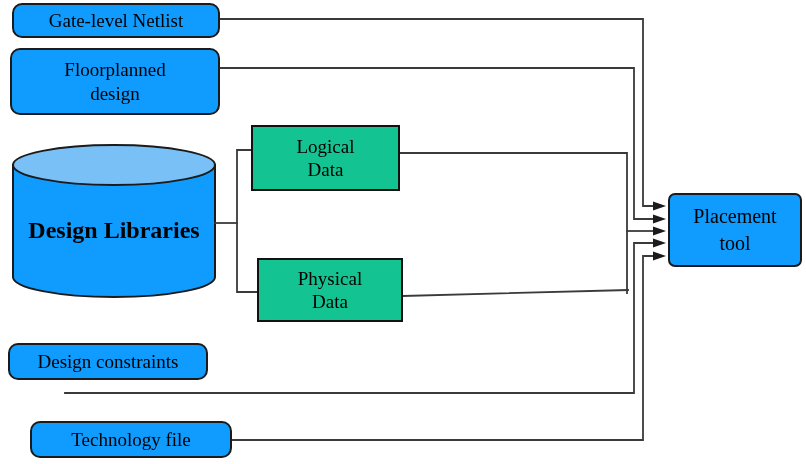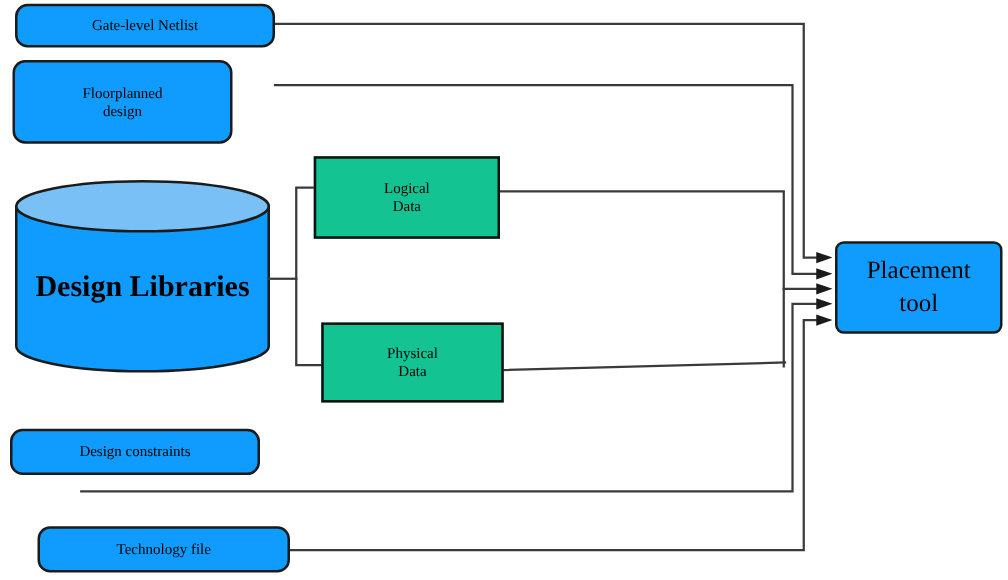--- a/index.html
+++ b/index.html
@@ -6,30 +6,30 @@
   body{
     width:806px;height:464px;position:relative;overflow:hidden;
     background:#ffffff;
     font-family:"Liberation Serif", serif;
   }
   .stage{position:absolute;left:0;top:0;width:806px;height:464px;}
   svg.wires{position:absolute;left:0;top:0;z-index:1;}
   .node{
     position:absolute;z-index:2;display:flex;flex-direction:column;
     align-items:center;justify-content:center;text-align:center;
-    color:#000;font-size:12px;line-height:1.22;box-sizing:border-box;
+    color:#000;font-size:19px;line-height:1.22;box-sizing:border-box;
   }
   .node span{display:block;}
   .blue{background:#0f9cfe;border:2px solid #1b1b1b;}
   .green{background:#14c392;border:2px solid #111111;}
   .rounded{border-radius:10px;}
   .big-round{border-radius:7px;}
 
   .n-gate{left:12px;top:3px;width:208px;height:35px;}
-  .n-floor{left:10px;top:48px;width:176px;height:67px;}
+  .n-floor{left:10px;top:48px;width:210px;height:67px;}
   .n-logical{left:251px;top:125px;width:149px;height:66px;}
   .n-physical{left:257px;top:258px;width:146px;height:64px;text-align:center;}
   .n-constraints{left:8px;top:343px;width:200px;height:37px;}
   .n-tech{left:30px;top:421px;width:202px;height:37px;}
   .n-placement{left:668px;top:193px;width:134px;height:74px;font-size:20px;line-height:1.35;}
   .cyl-label{
     position:absolute;left:13px;top:217px;width:202px;z-index:2;
     text-align:center;font-size:24px;color:#000;font-weight:bold;
   }
 </style>

